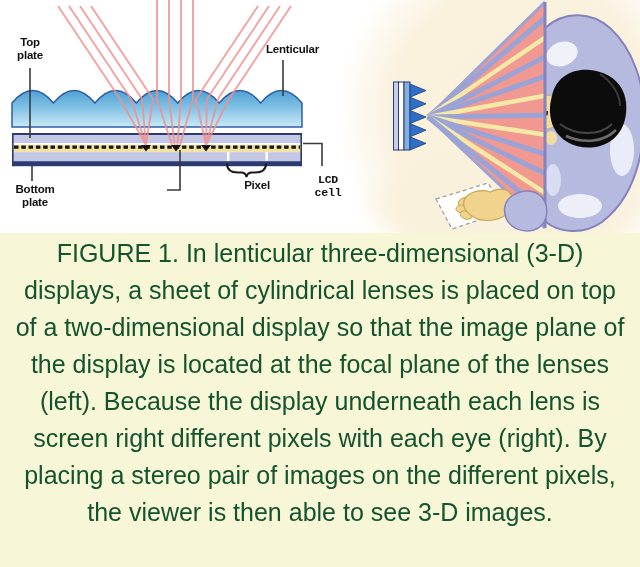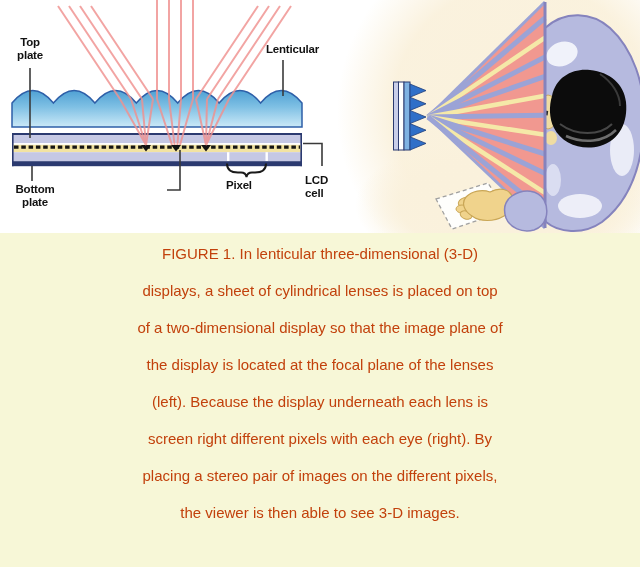--- a/index.html
+++ b/index.html
@@ -9,26 +9,26 @@
   }
   .art{position:absolute;left:0;top:0;width:640px;height:233px;}
   .art svg{display:block;}
   .diagram-label{
     position:absolute;color:#121212;font-size:11.5px;font-weight:700;
     line-height:1.12;white-space:pre-line;letter-spacing:-0.2px;
   }
   .lbl-top-plate{left:8px;top:36px;width:44px;text-align:center;}
   .lbl-lenticular{left:266px;top:43px;width:78px;text-align:left;}
   .lbl-subpixel{left:99px;top:173px;width:68px;text-align:center;}
-  .lbl-pixel{left:226px;top:179px;width:44px;text-align:left;}
-  .lbl-lcd{left:305px;top:174px;width:46px;text-align:left;}
+  .lbl-pixel{left:226px;top:179px;width:44px;text-align:right;}
+  .lbl-lcd{left:305px;top:174px;width:46px;text-align:center;font-family:Liberation Mono, monospace;}
   .lbl-bottom-plate{left:10px;top:183px;width:50px;text-align:center;}
   .caption{
     position:absolute;left:0;top:233px;width:640px;height:334px;
-    background:#F7F7D7;color:#c2410c;font-size:15px;line-height:37px;
+    background:#F7F7D7;color:#14532d;font-size:25px;line-height:37px;
     text-align:center;padding-top:2px;box-sizing:border-box;
   }
   .caption .cap-line{white-space:nowrap;}
 </style>
 </head>
 <body>
 
 <div class="stage">
 
   <div class="art">

